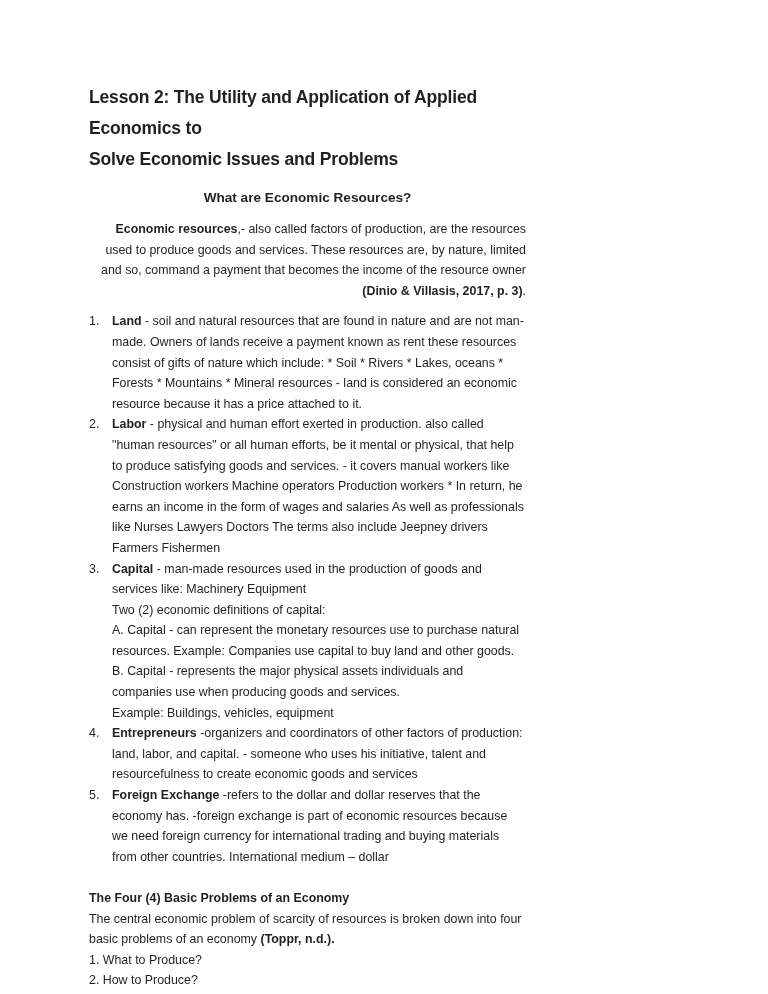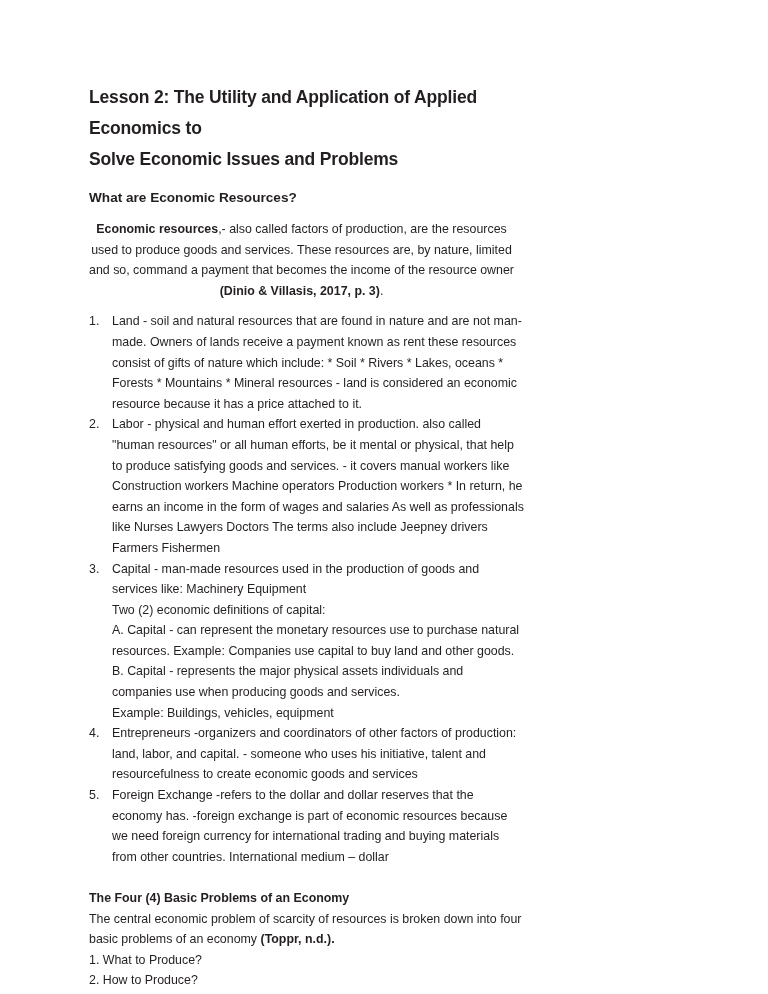--- a/index.html
+++ b/index.html
@@ -27,26 +27,27 @@
     font-weight: bold;
     line-height: 31px;
     margin: 0 0 0 0;
     letter-spacing: -0.01em;
   }
   .section-heading {
     font-size: 13.6px;
     font-weight: bold;
     line-height: 20px;
     margin: 13px 0 0 0;
+    text-align: center;
   }
   p.body-para {
     font-size: 12.4px;
     line-height: 20.6px;
-    margin: 11px 12px 0 0;
-    text-align: center;
+    margin: 11px 0 0 0;
+    text-align: right;
   }
   p.body-para b { font-weight: bold; }
 
   ol.factors {
     list-style: none;
     margin: 10px 0 0 0;
     padding: 0;
   }
   ol.factors > li {
     position: relative;
@@ -57,21 +58,21 @@
   }
   ol.factors > li .marker {
     position: absolute;
     left: 0;
     top: 0;
     width: 18px;
     text-align: left;
     font-size: 12.4px;
     line-height: 20.6px;
   }
-  ol.factors > li .item-text b { font-weight: normal; }
+  ol.factors > li .item-text b { font-weight: bold; }
   .sub-line {
     font-size: 12.4px;
     line-height: 20.6px;
   }
   .sub-line b { font-weight: normal; }
 
   .block-heading {
     font-size: 12.4px;
     font-weight: bold;
     line-height: 20.6px;

